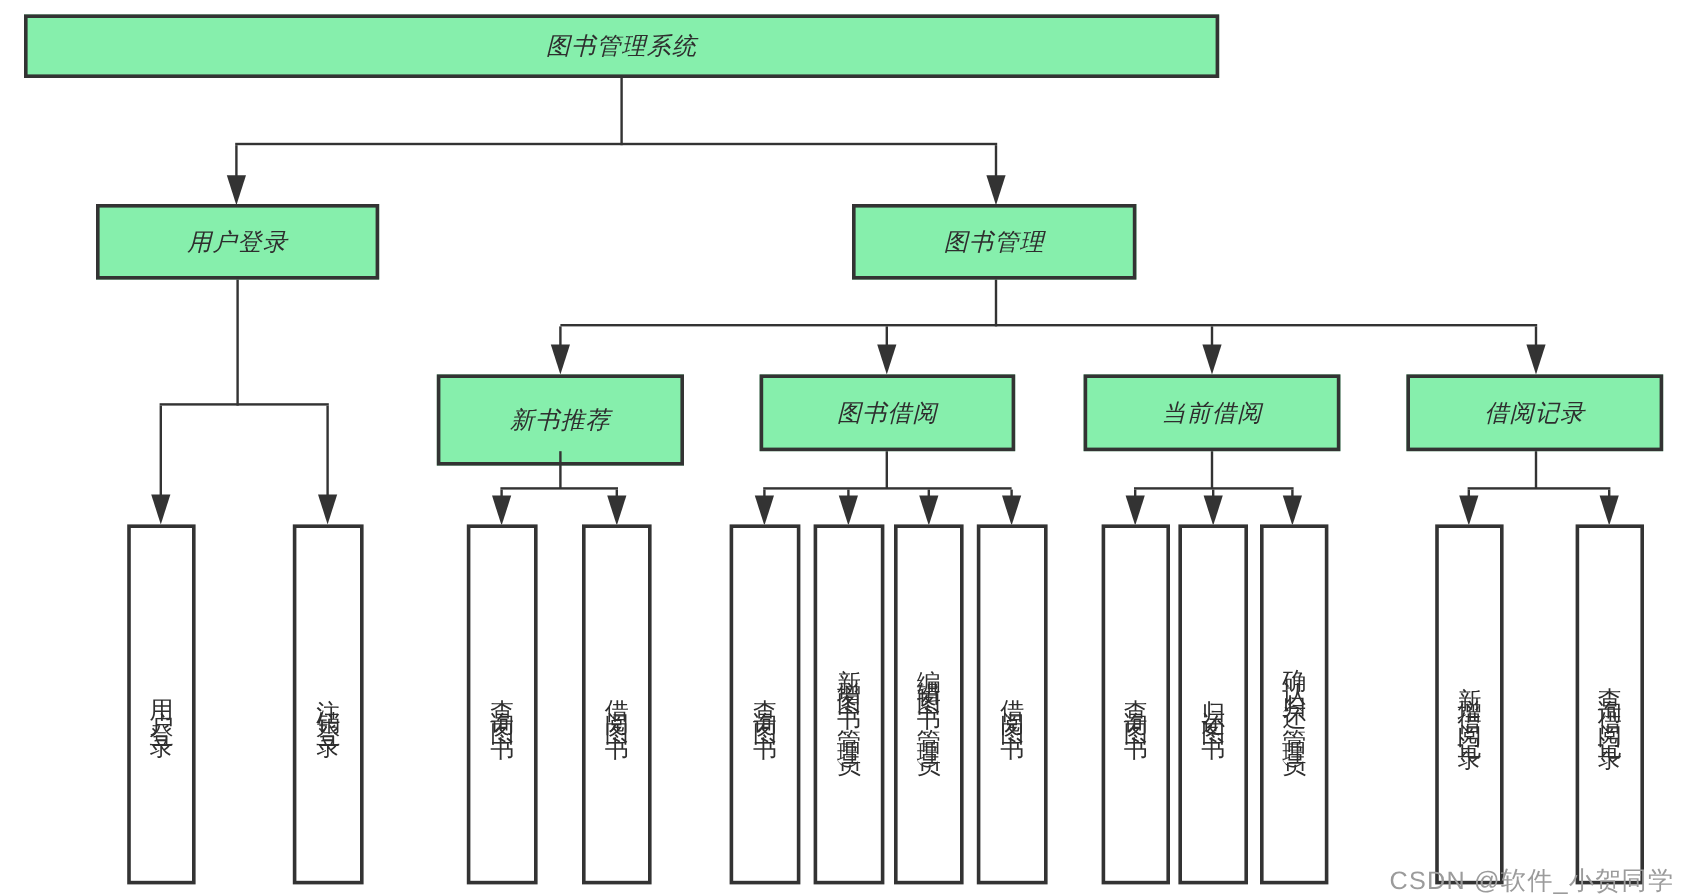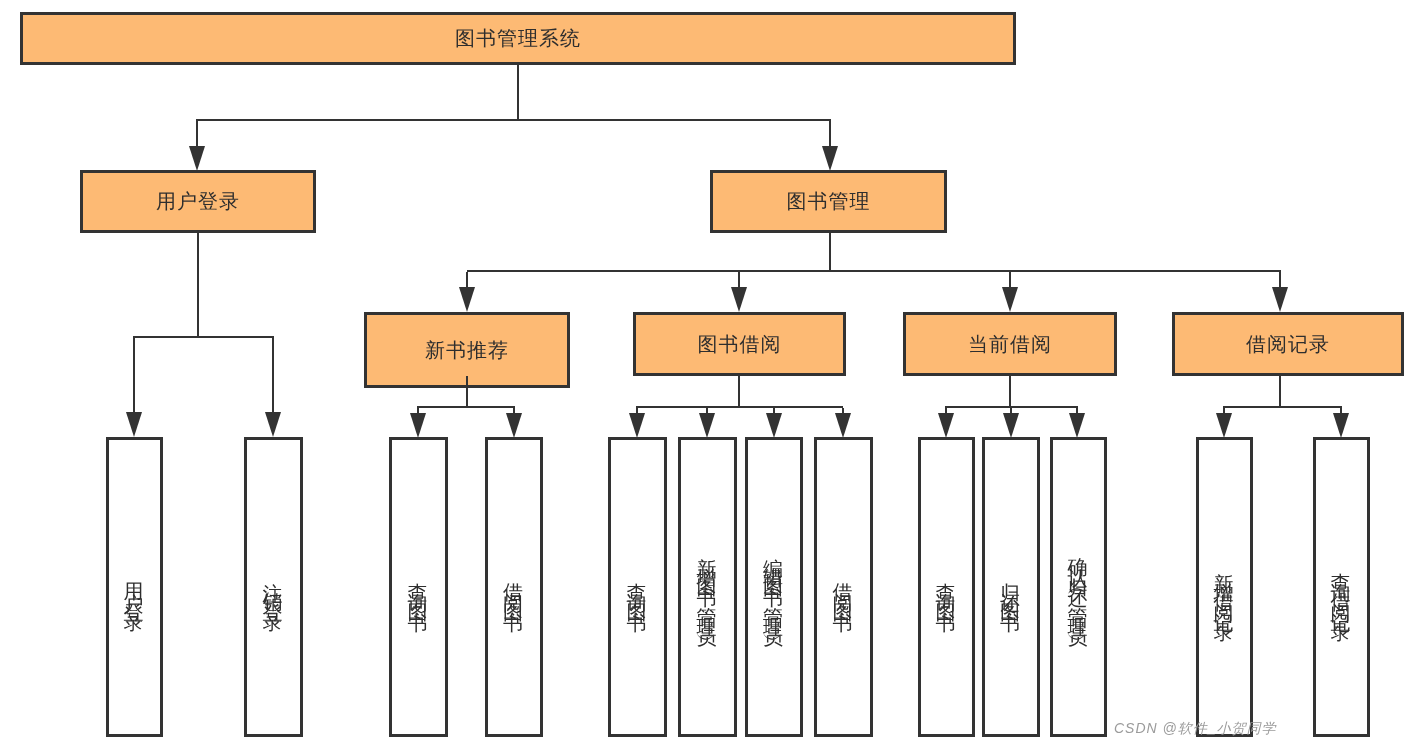--- a/index.html
+++ b/index.html
@@ -1,40 +1,40 @@
 <!DOCTYPE html>
 <html><head>
 <meta charset="utf-8">
 <style>
   html,body{margin:0;padding:0;background:#ffffff;}
   #canvas{
     position:relative;width:1405px;height:747px;background:#ffffff;overflow:hidden;
     font-family:"Liberation Sans","DejaVu Sans",sans-serif;color:#2e2e2e;
   }
   .hbox{
-    position:absolute;box-sizing:border-box;border:3px solid #333333;background:#fdba74;
+    position:absolute;box-sizing:border-box;border:3px solid #333333;background:#86efac;
     display:flex;align-items:center;justify-content:center;
-    font-size:20px;letter-spacing:1px;white-space:nowrap;
+    font-size:20px;letter-spacing:1px;white-space:nowrap;font-style:italic;
   }
   .vbox{
     position:absolute;box-sizing:border-box;border:3px solid #333333;background:#ffffff;
     display:flex;align-items:center;justify-content:center;
     writing-mode:vertical-rl;text-orientation:mixed;
     font-size:20px;letter-spacing:10px;
   }
   .vl{position:absolute;width:2px;background:#333333;}
   .hl{position:absolute;height:2px;background:#333333;}
   .arrow{
     position:absolute;width:0;height:0;
     border-left:8px solid transparent;border-right:8px solid transparent;
     border-top:25px solid #333333;
   }
   .watermark{
-    position:absolute;left:1114px;top:720px;z-index:5;
-    font-size:14px;color:#9b9b9b;letter-spacing:1px;white-space:nowrap;font-style:italic;
+    position:absolute;left:1158px;top:720px;z-index:5;
+    font-size:21px;color:#9b9b9b;letter-spacing:1px;white-space:nowrap;
   }
 </style>
 </head>
 <body>
 
 <div id="canvas">
 
   <div class="hbox" style="left:20px;top:12px;width:996px;height:53px;">
     <span>图书管理系统</span>
   </div>
@@ -73,21 +73,21 @@
 
   <div class="hbox" style="left:364px;top:312px;width:206px;height:76px;">
     <span>新书推荐</span>
   </div>
   <div class="hbox" style="left:903px;top:312px;width:214px;height:64px;">
     <span>当前借阅</span>
   </div>
   <div class="hbox" style="left:633px;top:312px;width:213px;height:64px;">
     <span>图书借阅</span>
   </div>
-  <div class="hbox" style="left:1172px;top:312px;width:232px;height:64px;">
+  <div class="hbox" style="left:1172px;top:312px;width:214px;height:64px;">
     <span>借阅记录</span>
   </div>
 
   <div class="vl" style="left:466px;top:376px;height:31px;"></div>
   <div class="hl" style="left:417px;top:406px;width:98px;"></div>
   <div class="vl" style="left:417px;top:408px;height:6px;"></div>
   <div class="arrow" style="left:410px;top:413px;"></div>
   <div class="vl" style="left:513px;top:408px;height:6px;"></div>
   <div class="arrow" style="left:506px;top:413px;"></div>
 

